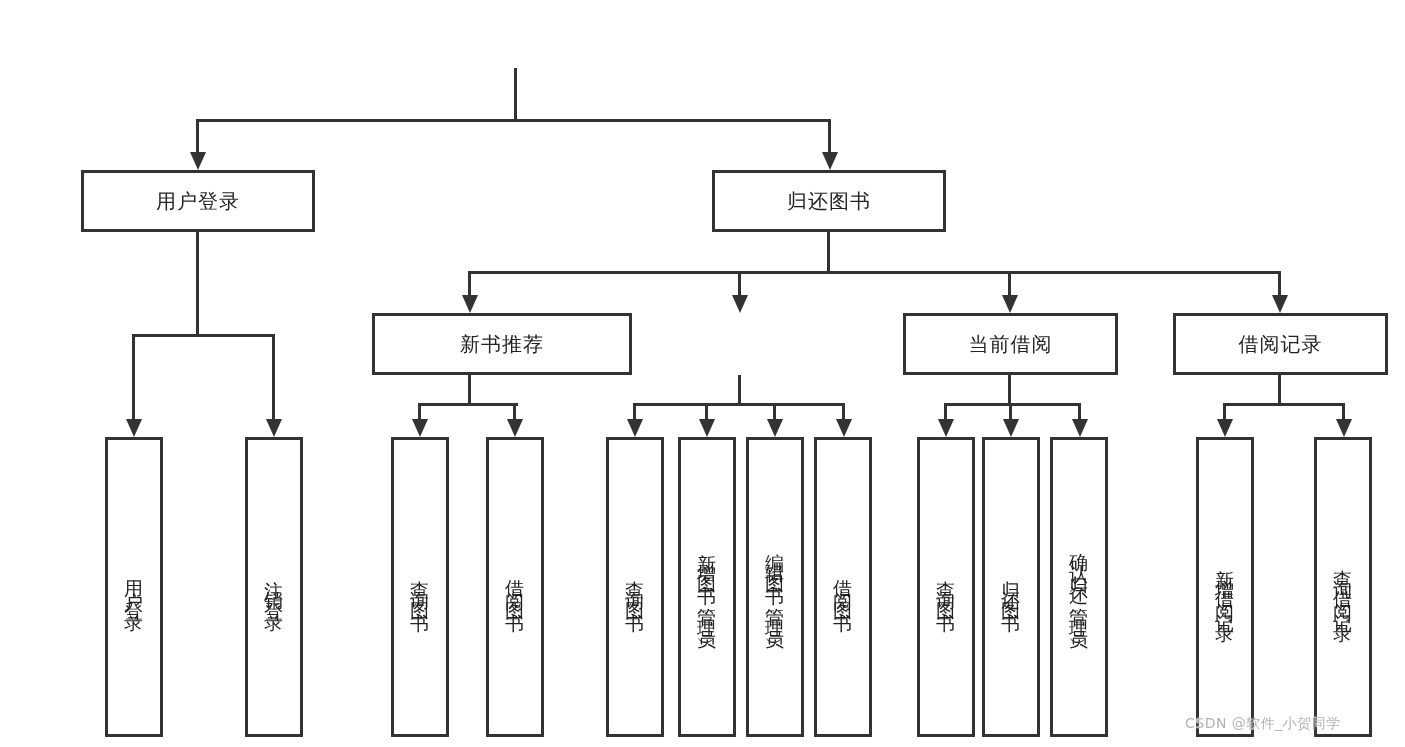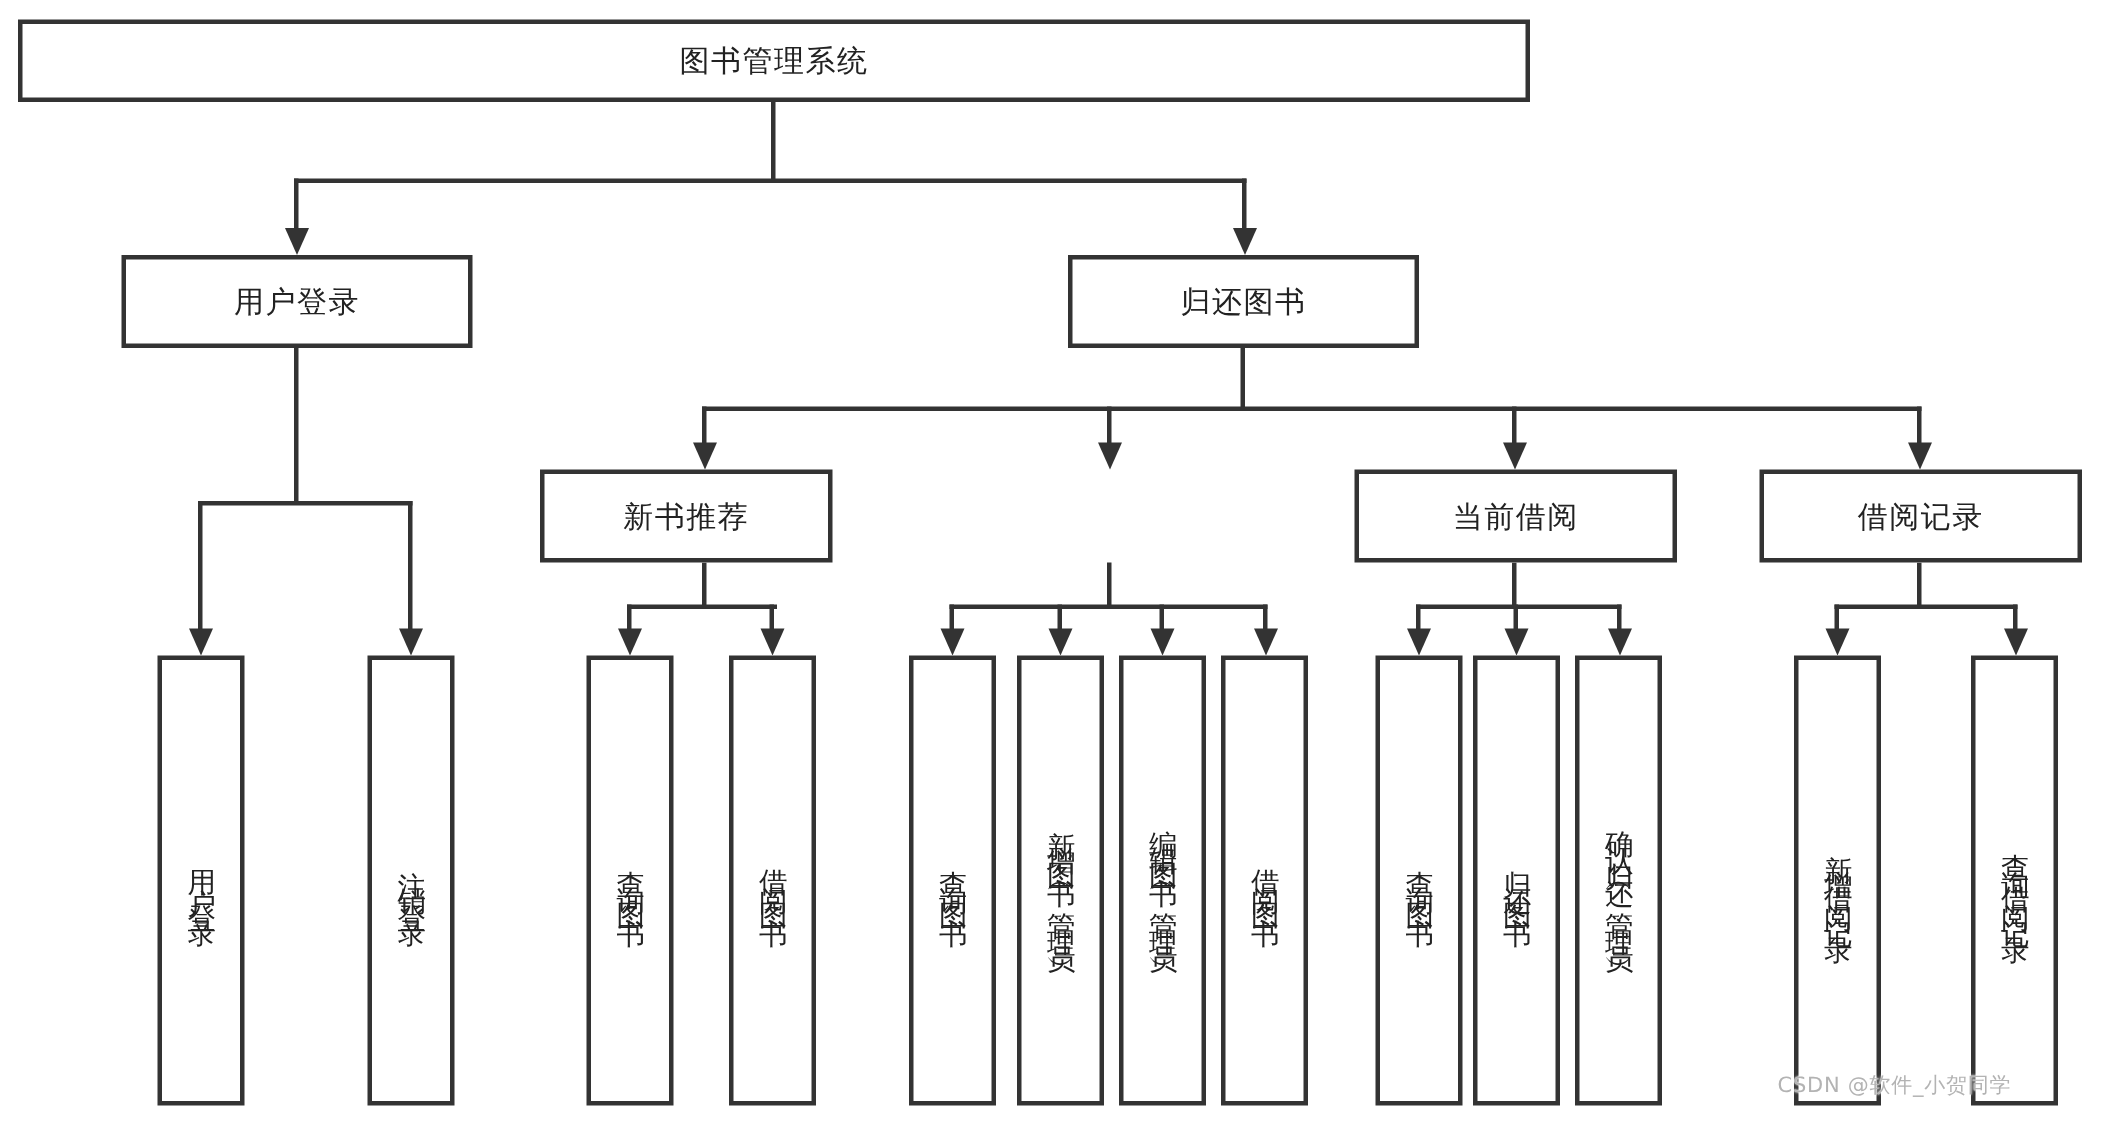--- a/index.html
+++ b/index.html
@@ -58,23 +58,20 @@
     white-space:nowrap;
     z-index:5;
     letter-spacing:0.5px;
   }
 </style>
 </head>
 <body>
 
 <div class="stage">
 
-  <div class="box h" style="left:12px;top:13px;width:1008px;height:55px">
-    <span>图书管理系统</span>
-  </div>
 
   <div class="line" style="left:514px;top:68px;width:3px;height:54px"></div>
   <div class="line" style="left:196px;top:119px;width:635px;height:3px"></div>
   <div class="line" style="left:196px;top:119px;width:3px;height:35px"></div>
   <div class="arrow" style="left:190px;top:152px"></div>
   <div class="line" style="left:828px;top:119px;width:3px;height:35px"></div>
   <div class="arrow" style="left:822px;top:152px"></div>
 
   <div class="box h" style="left:81px;top:170px;width:234px;height:62px">
     <span>用户登录</span>
@@ -94,21 +91,21 @@
   <div class="line" style="left:468px;top:271px;width:813px;height:3px"></div>
   <div class="line" style="left:468px;top:271px;width:3px;height:26px"></div>
   <div class="arrow" style="left:462px;top:295px"></div>
   <div class="line" style="left:738px;top:271px;width:3px;height:26px"></div>
   <div class="arrow" style="left:732px;top:295px"></div>
   <div class="line" style="left:1008px;top:271px;width:3px;height:26px"></div>
   <div class="arrow" style="left:1002px;top:295px"></div>
   <div class="line" style="left:1278px;top:271px;width:3px;height:26px"></div>
   <div class="arrow" style="left:1272px;top:295px"></div>
 
-  <div class="box h" style="left:360px;top:313px;width:195px;height:62px">
+  <div class="box h" style="left:372px;top:313px;width:260px;height:62px">
     <span>新书推荐</span>
   </div>
   <div class="box h" style="left:903px;top:313px;width:215px;height:62px">
     <span>当前借阅</span>
   </div>
   <div class="box h" style="left:1173px;top:313px;width:215px;height:62px">
     <span>借阅记录</span>
   </div>
 
   <div class="line" style="left:468px;top:375px;width:3px;height:30px"></div>

